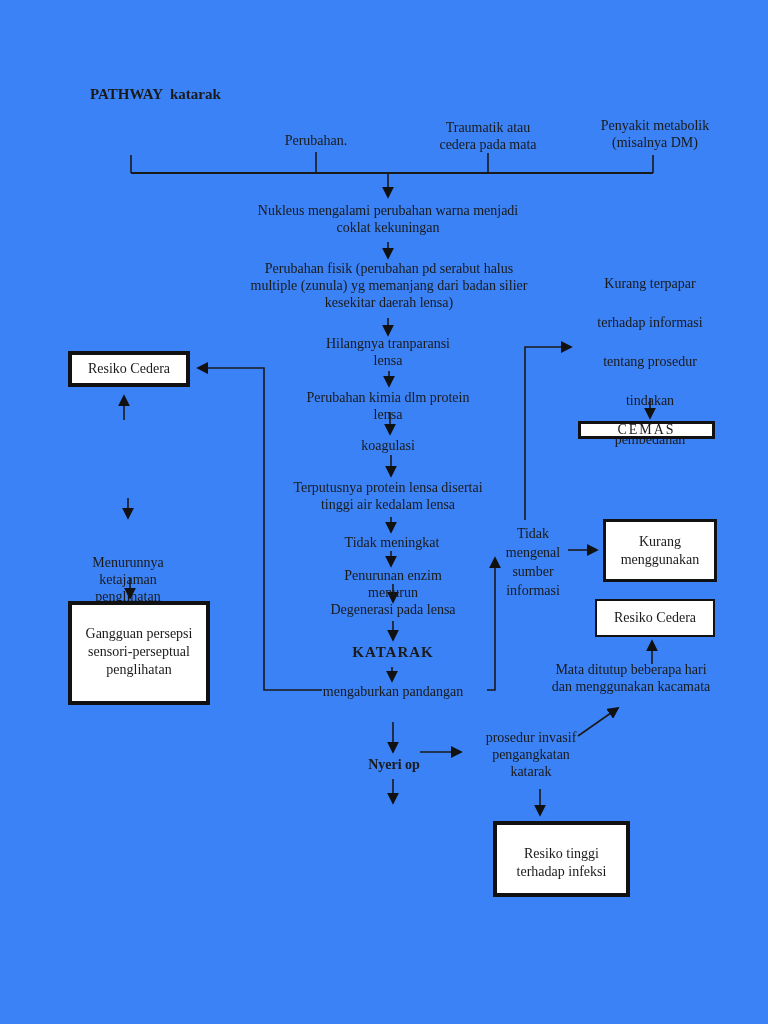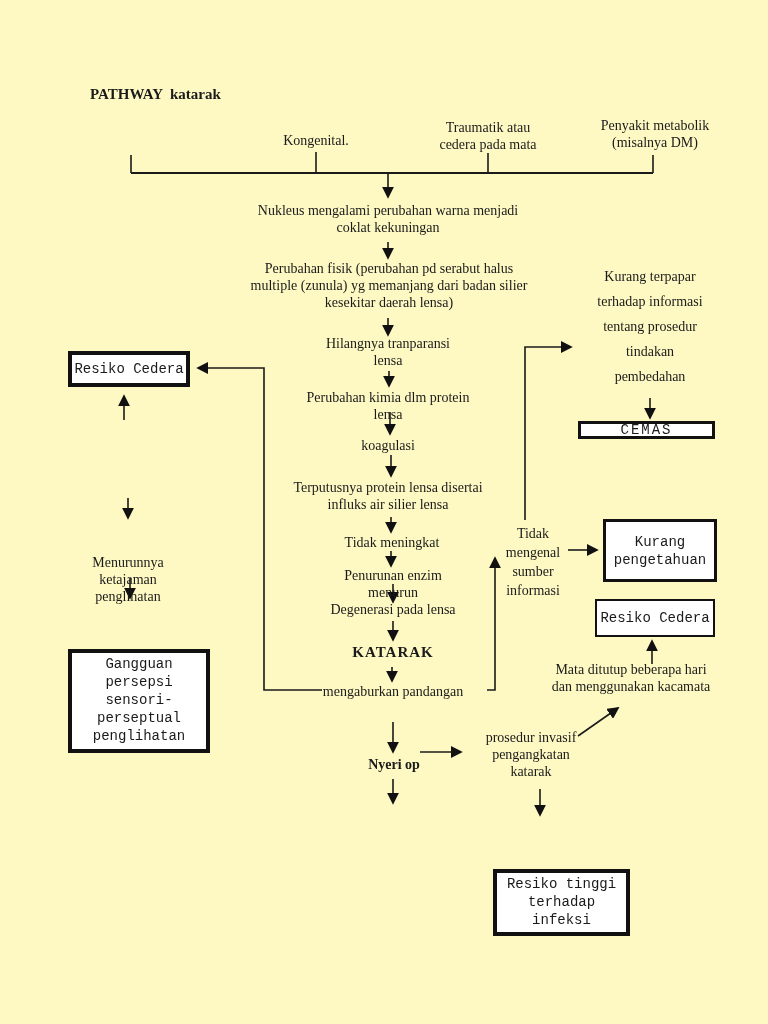--- a/index.html
+++ b/index.html
@@ -1,29 +1,29 @@
 <!DOCTYPE html>
 <html><head>
 <meta charset="utf-8">
 <style>
   html,body{margin:0;padding:0;background:#fff;}
   *{box-sizing:border-box;}
-  .canvas{position:relative;width:768px;height:1024px;background:#fef9c3;overflow:hidden;
+  .canvas{position:relative;width:768px;height:1024px;background:#3b82f6;overflow:hidden;
           font-family:"Liberation Serif","DejaVu Serif",serif;color:#1a1a1a;}
   .lbl{position:absolute;white-space:pre-line;text-align:center;
        font-size:14px;line-height:17px;}
   .bold{font-weight:bold;}
   .title{position:absolute;font-weight:bold;font-size:15px;white-space:pre;}
   .box{position:absolute;border:3px solid #111;background:#fff;
        display:flex;align-items:center;justify-content:center;
-       text-align:center;white-space:pre-line;font-size:14px;line-height:18px;font-family:Liberation Mono, monospace;}
+       text-align:center;white-space:pre-line;font-size:14px;line-height:18px;}
   .box.thick{border-width:4px;}
   .box.thin{border-width:2px;}
-  .box.top{align-items:flex-start;padding-top:2px;margin-top:48px;}
-  .wide-lh{line-height:25px;}
+  .box.top{align-items:flex-start;padding-top:20px;}
+  .wide-lh{line-height:39px;}
   .mid-lh{line-height:19px;text-align:center;}
   .spaced{letter-spacing:2px;}
   svg.overlay{position:absolute;left:0;top:0;pointer-events:none;}
 </style>
 </head>
 <body>
 
 <div class="canvas">
 
   <svg class="overlay" width="768" height="1024" viewBox="0 0 768 1024">
@@ -65,38 +65,38 @@
       <line x1="568" y1="550" x2="597" y2="550" marker-end="url(#ah)"></line>
       <line x1="652" y1="664" x2="652" y2="641" marker-end="url(#ah)"></line>
       <line x1="578" y1="736" x2="618" y2="708" marker-end="url(#ah)"></line>
       <line x1="420" y1="752" x2="461" y2="752" marker-end="url(#ah)"></line>
       <line x1="540" y1="789" x2="540" y2="815" marker-end="url(#ah)"></line>
     </g>
   </svg>
 
   <div class="title" style="left:90px;top:86px">PATHWAY  katarak</div>
 
-  <div class="lbl" style="left:256px;top:132px;width:120px">Kongenital.</div>
+  <div class="lbl" style="left:256px;top:132px;width:120px">Perubahan.</div>
   <div class="lbl" style="left:413px;top:119px;width:150px">Traumatik atau
 cedera pada mata</div>
   <div class="lbl" style="left:238px;top:202px;width:300px">Nukleus mengalami perubahan warna menjadi
 coklat kekuningan</div>
 
   <div class="lbl" style="left:580px;top:117px;width:150px">Penyakit metabolik
 (misalnya DM)</div>
   <div class="lbl" style="left:228px;top:260px;width:322px">Perubahan fisik (perubahan pd serabut halus
 multiple (zunula) yg memanjang dari badan silier
 kesekitar daerah lensa)</div>
   <div class="lbl" style="left:288px;top:335px;width:200px">Hilangnya tranparansi
 lensa</div>
   <div class="lbl" style="left:288px;top:389px;width:200px">Perubahan kimia dlm protein
 lensa</div>
   <div class="lbl" style="left:338px;top:437px;width:100px">koagulasi</div>
   <div class="lbl" style="left:238px;top:479px;width:300px">Terputusnya protein lensa disertai
-influks air silier lensa</div>
+tinggi air kedalam lensa</div>
   <div class="lbl" style="left:336px;top:534px;width:112px">Tidak meningkat</div>
   <div class="lbl" style="left:318px;top:567px;width:150px">Penurunan enzim
 menurun</div>
   <div class="lbl" style="left:313px;top:601px;width:160px">Degenerasi pada lensa</div>
   <div class="lbl bold" style="left:328px;top:644px;width:130px;font-size:15px;letter-spacing:1px">KATARAK</div>
   <div class="lbl" style="left:298px;top:683px;width:190px">mengaburkan pandangan</div>
   <div class="lbl bold" style="left:358px;top:756px;width:72px">Nyeri op</div>
 
   <div class="box thick" style="left:68px;top:351px;width:122px;height:36px">Resiko Cedera</div>
   <div class="lbl" style="left:65px;top:554px;width:126px">Menurunnya
@@ -110,23 +110,23 @@
 terhadap informasi
 tentang prosedur
 tindakan
 pembedahan</div>
   <div class="box spaced" style="left:578px;top:421px;width:137px;height:18px">CEMAS</div>
   <div class="lbl mid-lh" style="left:487px;top:524px;width:92px">Tidak
 mengenal
 sumber
 informasi</div>
   <div class="box" style="left:603px;top:519px;width:114px;height:63px">Kurang
-pengetahuan</div>
+menggunakan</div>
   <div class="box thin" style="left:595px;top:599px;width:120px;height:38px">Resiko Cedera</div>
   <div class="lbl" style="left:465px;top:729px;width:132px">prosedur invasif
 pengangkatan
 katarak</div>
   <div class="lbl" style="left:535px;top:661px;width:192px">Mata ditutup beberapa hari
 dan menggunakan kacamata</div>
-  <div class="box thick top" style="left:493px;top:821px;width:137px;height:67px">Resiko tinggi
+  <div class="box thick top" style="left:493px;top:821px;width:137px;height:76px">Resiko tinggi
 terhadap infeksi</div>
 
 </div>
 
 </body></html>

